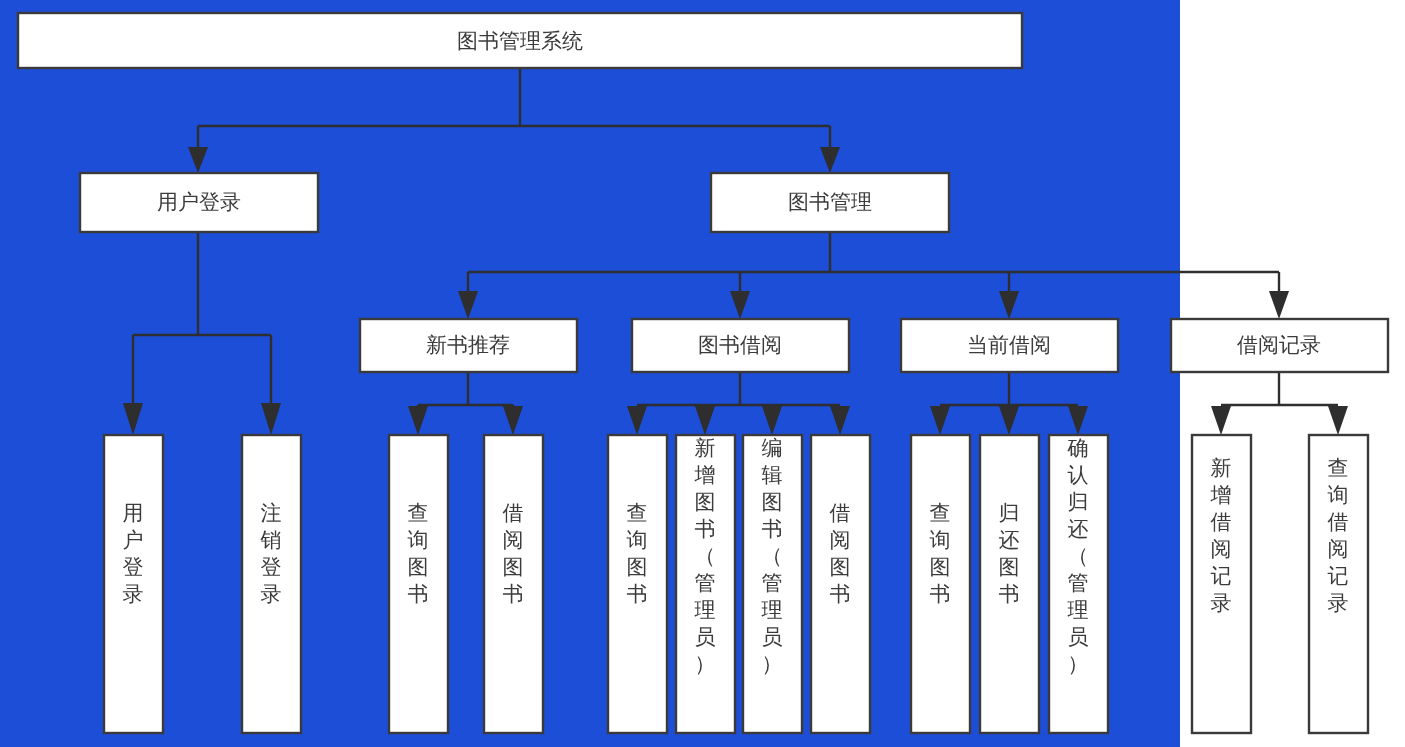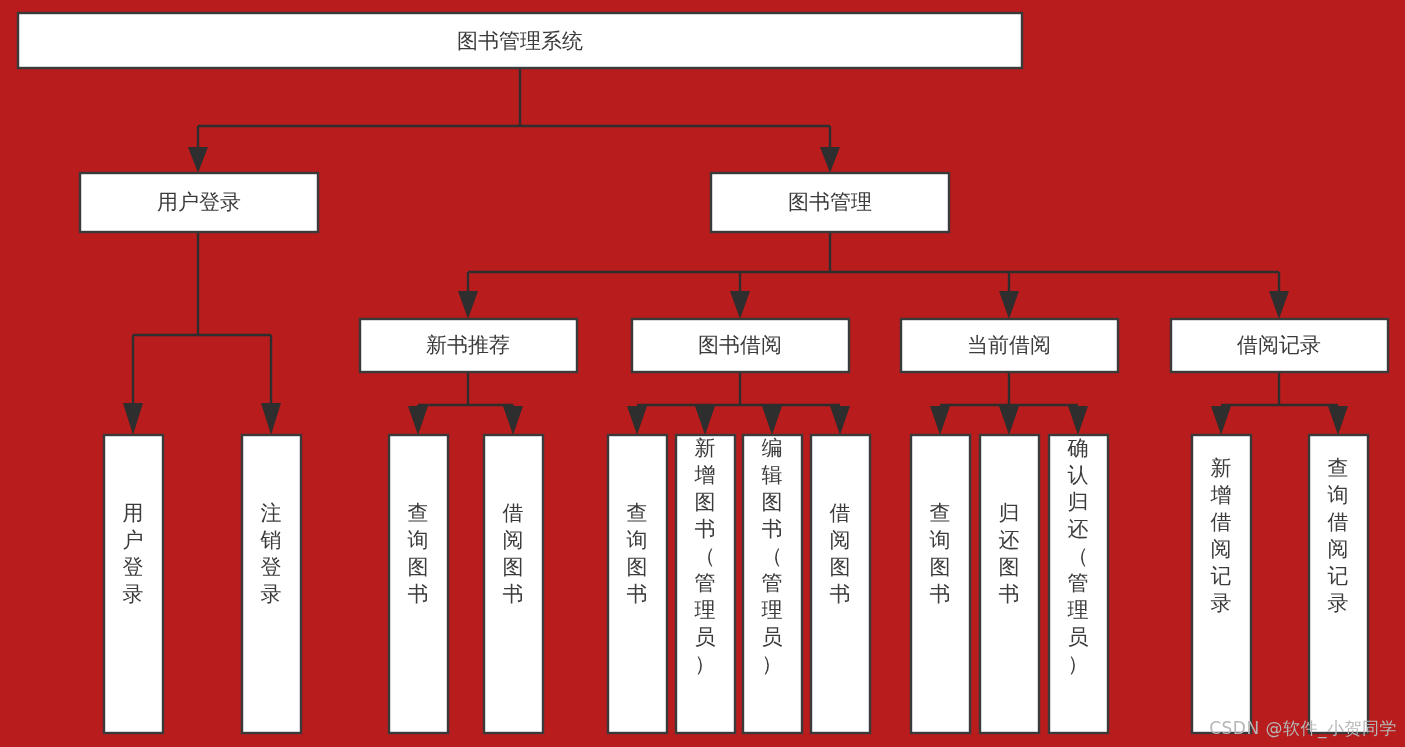--- a/index.html
+++ b/index.html
@@ -8,23 +8,23 @@
     background: #ffffff;
   }
   body {
     width: 1405px;
     height: 747px;
     overflow: hidden;
     font-family: "DejaVu Sans", "Liberation Sans", sans-serif;
   }
   #diagram-root {
     position: relative;
-    width: 1405px;
+    width: 1180px;
     height: 747px;
-    background: #b91c1c;
+    background: #1d4ed8;
   }
   svg#flow-svg {
     position: absolute;
     left: 0;
     top: 0;
     width: 1405px;
     height: 747px;
   }
   .node-box {
     fill: #ffffff;
@@ -221,15 +221,14 @@
       <text class="node-label-vertical" x="1221" y="475"><tspan x="1221" dy="0">新</tspan><tspan x="1221" dy="27">增</tspan><tspan x="1221" dy="27">借</tspan><tspan x="1221" dy="27">阅</tspan><tspan x="1221" dy="27">记</tspan><tspan x="1221" dy="27">录</tspan></text>
     </g>
 
     <g>
       <rect class="node-box" x="1309" y="435" width="59" height="298"></rect>
       <text class="node-label-vertical" x="1338" y="475"><tspan x="1338" dy="0">查</tspan><tspan x="1338" dy="27">询</tspan><tspan x="1338" dy="27">借</tspan><tspan x="1338" dy="27">阅</tspan><tspan x="1338" dy="27">记</tspan><tspan x="1338" dy="27">录</tspan></text>
     </g>
 
   </svg>
 
-  <div class="watermark">CSDN @软件_小贺同学</div>
 
 </div>
 
 </body></html>

